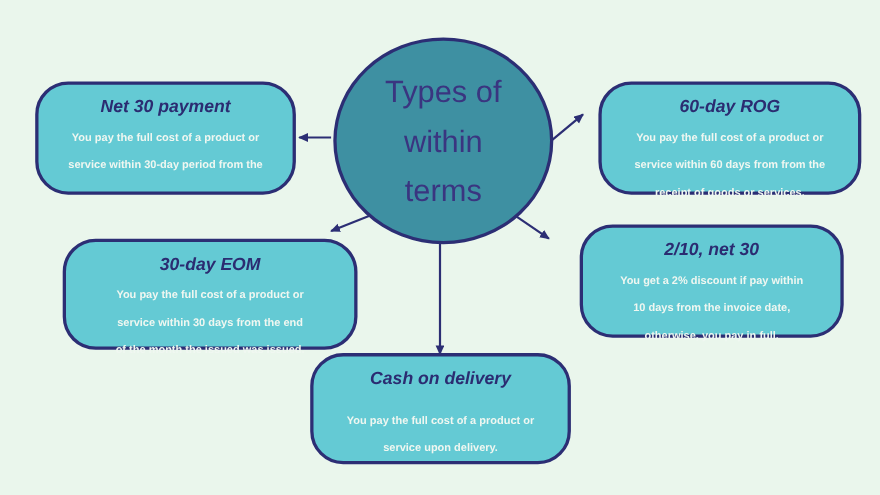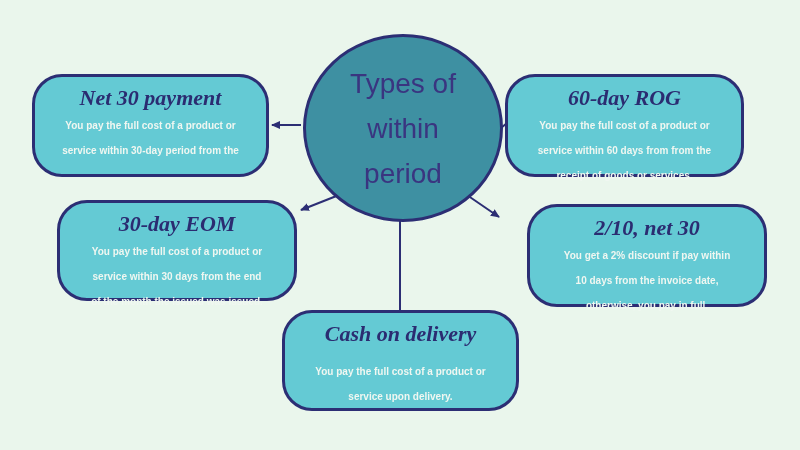--- a/index.html
+++ b/index.html
@@ -48,42 +48,41 @@
     box-sizing: border-box;
     background: #64CAD4;
     border: 3px solid #2C2E74;
     border-radius: 30px;
     z-index: 2;
     text-align: center;
     padding-top: 8px;
   }
   .node-title {
     color: #2B2C71;
-    font-size: 22px;
+    font-size: 16px;
     font-weight: 700;
     font-style: italic;
     line-height: 26px;
     white-space: nowrap;
-    font-family: Liberation Serif, serif;
   }
   .node-body {
     margin-top: 2px;
   }
   .node-body-line {
     color: #F0F7F1;
     font-size: 10px;
     font-weight: 700;
     line-height: 25px;
     white-space: nowrap;
   }
   #node-net-30   { left: 32px;  top: 74px;  width: 237px; height: 103px; }
-  #node-rog      { left: 505px; top: 74px;  width: 239px; height: 103px; }
-  #node-eom      { left: 57px;  top: 200px; width: 240px; height: 101px; }
+  #node-rog      { left: 544px; top: 74px;  width: 239px; height: 103px; }
+  #node-eom      { left: 57px;  top: 217px; width: 268px; height: 101px; }
   #node-210      { left: 527px; top: 204px; width: 240px; height: 103px; }
-  #node-cod      { left: 282px; top: 310px; width: 237px; height: 101px; }
+  #node-cod      { left: 282px; top: 321px; width: 237px; height: 101px; }
   #node-cod .node-body { margin-top: 12px; }
 </style>
 </head>
 <body>
 
 <div class="canvas">
 
   <svg class="arrows" viewBox="0 0 800 450">
     <defs>
       <marker id="ah" markerWidth="11" markerHeight="10" refX="8" refY="4" orient="auto" markerUnits="userSpaceOnUse">
@@ -93,21 +92,21 @@
     <line x1="301" y1="125" x2="272" y2="125" stroke="#2C2E74" stroke-width="2" marker-end="url(#ah)"></line>
     <line x1="501" y1="128" x2="530" y2="104" stroke="#2C2E74" stroke-width="2" marker-end="url(#ah)"></line>
     <line x1="344" y1="193" x2="301" y2="210" stroke="#2C2E74" stroke-width="2" marker-end="url(#ah)"></line>
     <line x1="464" y1="193" x2="499" y2="217" stroke="#2C2E74" stroke-width="2" marker-end="url(#ah)"></line>
     <line x1="400" y1="216" x2="400" y2="322" stroke="#2C2E74" stroke-width="2" marker-end="url(#ah)"></line>
   </svg>
 
   <div class="center-circle">
     <div class="center-line">Types of</div>
     <div class="center-line">within</div>
-    <div class="center-line">period</div>
+    <div class="center-line">terms</div>
   </div>
 
   <div class="node" id="node-net-30">
     <div class="node-title">Net 30 payment</div>
     <div class="node-body">
       <div class="node-body-line">You pay the full cost of a product or</div>
       <div class="node-body-line">service within 30-day period from the</div>
     </div>
   </div>
 

